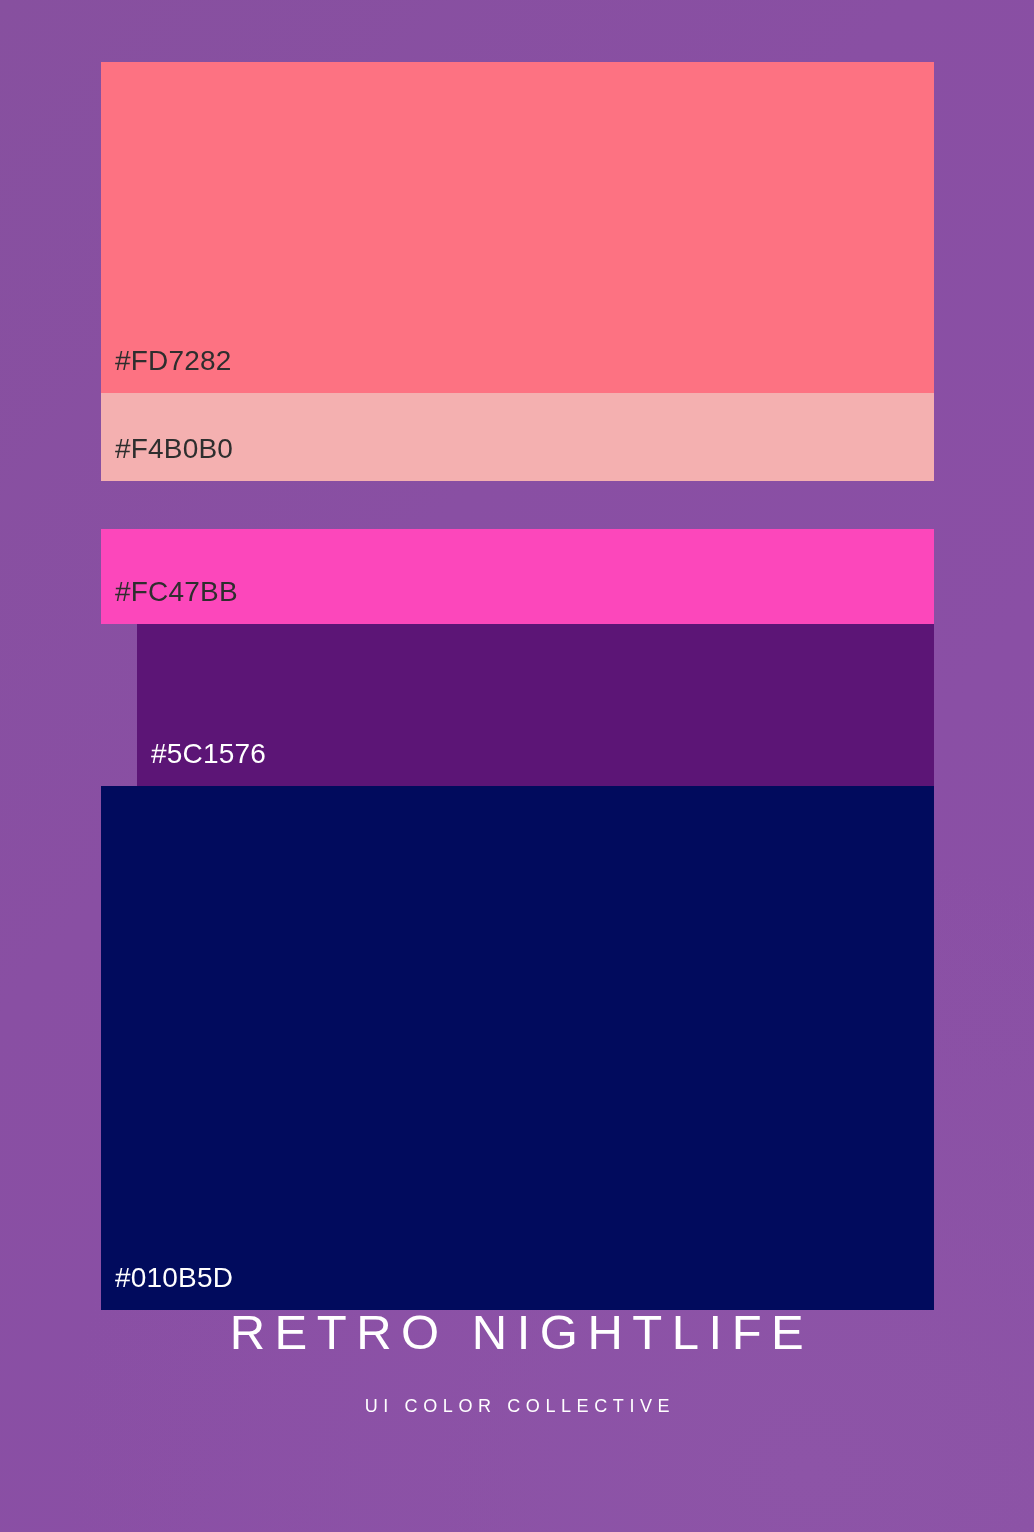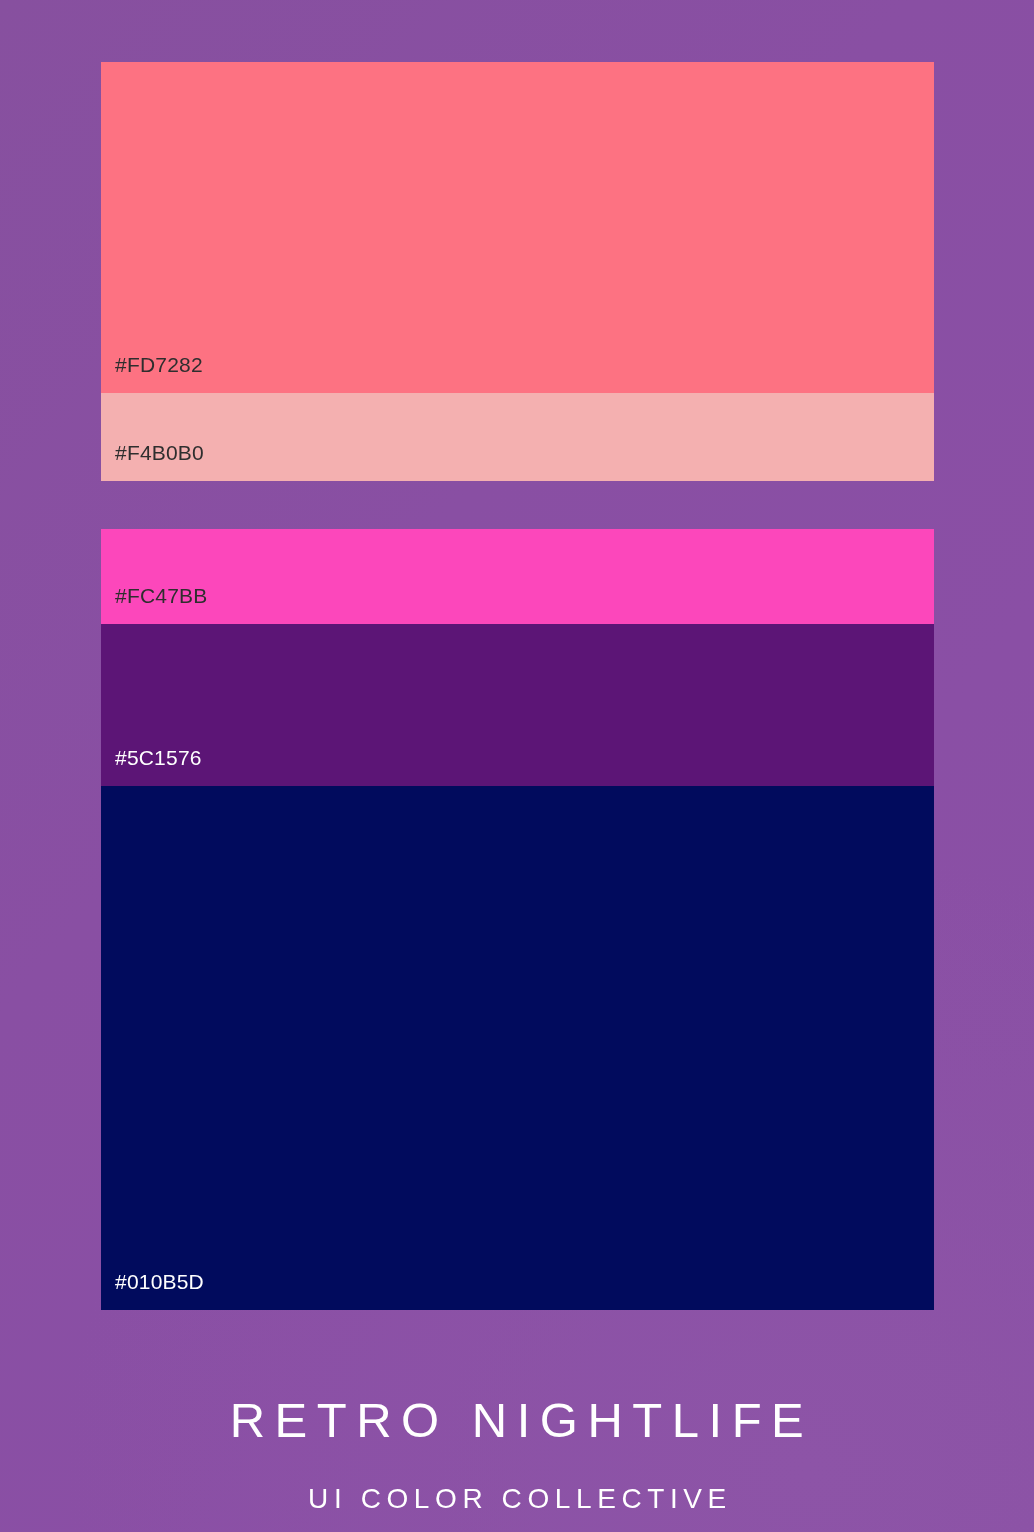--- a/index.html
+++ b/index.html
@@ -37,55 +37,55 @@
 
   .swatch {
     position: relative;
     width: 100%;
     box-sizing: border-box;
     display: flex;
     align-items: flex-end;
   }
 
   .swatch-label {
-    font-size: 21px;
+    font-size: 28px;
     line-height: 1;
     letter-spacing: 0.2px;
     padding: 0 0 18px 14px;
     font-family: "Liberation Sans", sans-serif;
     white-space: nowrap;
     user-select: none;
   }
 
   .label-dark { color: #2e2e2e; }
   .label-light { color: #ffffff; }
 
   #caption {
     position: absolute;
     left: 0;
     right: 0;
-    top: 1396px;
+    top: 1308px;
     text-align: center;
   }
 
   #poster-title {
     color: #ffffff;
     font-size: 49px;
     font-weight: 300;
     letter-spacing: 9.5px;
     line-height: 1;
     margin: 0;
     padding: 0 0 0 9px;
     font-family: "Liberation Sans", sans-serif;
     white-space: nowrap;
   }
 
   #poster-subtitle {
     color: #ffffff;
-    font-size: 28px;
+    font-size: 18px;
     font-weight: 400;
     letter-spacing: 5.6px;
     line-height: 1;
     margin: 0;
     padding: 40px 0 0 6px;
     font-family: "Liberation Sans", sans-serif;
     white-space: nowrap;
   }
 </style>
 </head>
@@ -100,21 +100,21 @@
     </div>
 
     <div class="swatch" style="background-color: rgb(244, 176, 176); height: 97px;">
       <span class="swatch-label label-dark">#F4B0B0</span>
     </div>
 
     <div class="swatch" style="background-color: rgb(252, 71, 187); height: 104px; margin-top: 48px;">
       <span class="swatch-label label-dark">#FC47BB</span>
     </div>
 
-    <div class="swatch" style="background-color: rgb(92, 21, 118); height: 178px;">
+    <div class="swatch" style="background-color: rgb(92, 21, 118); height: 178px; margin-left: 36px;">
       <span class="swatch-label label-light">#5C1576</span>
     </div>
 
     <div class="swatch" style="background-color: rgb(1, 11, 93); height: 576px;">
       <span class="swatch-label label-light">#010B5D</span>
     </div>
 
   </div>
 
   <div id="caption">

